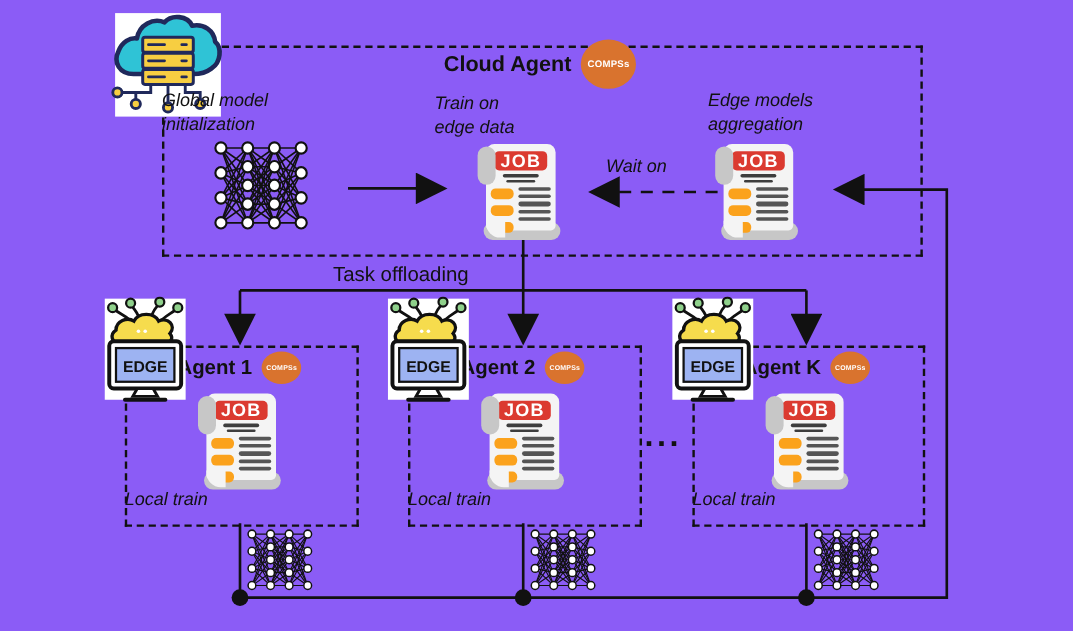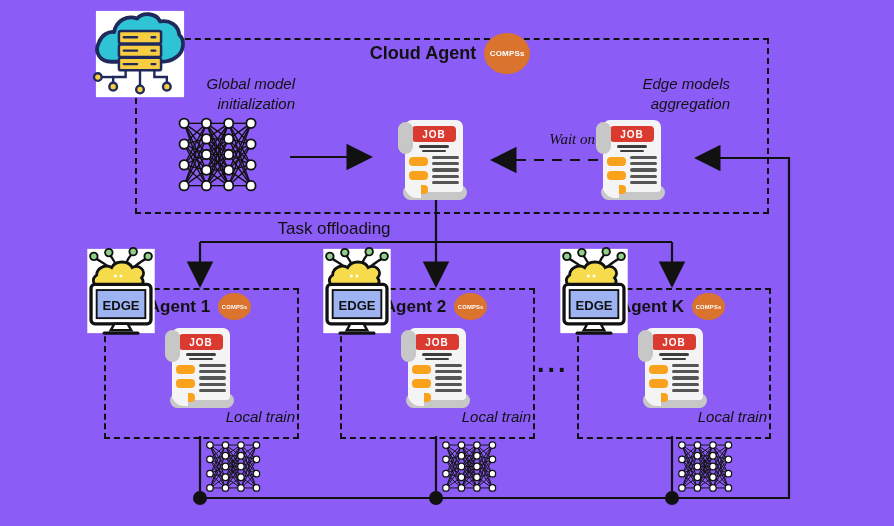--- a/index.html
+++ b/index.html
@@ -1,38 +1,38 @@
 <!DOCTYPE html>
 <html style="--badge_orange: #D9732E; --job_red: #DB3A30; --pill_orange: #FBA21C; --doc_gray: #C7C7C7; --line_gray: #555555; --cloud_teal: #2FC3D6; --outline_navy: #20295B; --server_yellow: #F7CE41; --iot_yellow: #F6DC4D; --iot_green: #8FD18B; --screen_blue: #9DB3F2;"><head>
 <meta charset="utf-8">
 <style>
   html,body{margin:0;padding:0;background:#fff;}
   .canvas{position:relative;width:894px;height:526px;background:#8b5cf6;overflow:hidden;
           font-family:"Liberation Sans",sans-serif;color:#111;}
   .dashed-box{position:absolute;border:2.5px dashed #111;z-index:1;background:transparent;}
-  .lbl{position:absolute;z-index:3;text-align:right;white-space:pre-line;font-style:italic;
+  .lbl{position:absolute;z-index:3;text-align:left;white-space:pre-line;font-style:italic;
        font-size:15px;line-height:1.35;color:#111;}
   .bold-lbl{position:absolute;z-index:3;text-align:center;font-weight:normal;font-size:17px;color:#111;}
   .title-row{position:absolute;z-index:3;display:flex;align-items:center;justify-content:center;gap:8px;}
   .box-title{font-weight:bold;font-size:18px;color:#111;}
   .agent-title{font-weight:bold;font-size:17px;color:#111;}
   .badge{background:var(--badge_orange,#D9732E);color:#fff;font-weight:bold;border-radius:50%;
          display:flex;align-items:center;justify-content:center;letter-spacing:.2px;text-align:center;}
   .badge.big{width:46px;height:41px;font-size:8px;}
   .badge.small{width:33px;height:27px;font-size:5.8px;}
   svg.overlay{position:absolute;left:0;top:0;z-index:2;}
   .icon{position:absolute;z-index:3;}
   
   .job{position:absolute;z-index:3;width:62px;height:80px;}
   .job .roll-top{position:absolute;left:-3px;top:2px;width:15px;height:32px;background:var(--doc_gray,#C7C7C7);border-radius:8px;}
   .job .paper{position:absolute;left:4px;top:0;right:0;bottom:8px;background:#F4F4F4;border-radius:7px 7px 4px 4px;}
   .job .roll-bottom{position:absolute;left:2px;bottom:0;width:64px;height:15px;background:var(--doc_gray,#C7C7C7);border-radius:8px;}
   .job .curl{position:absolute;left:4px;bottom:2px;width:16px;height:14px;background:#F4F4F4;border-radius:0 0 0 12px;}
   .job .banner{margin:6px auto 0;width:44px;height:16px;background:var(--job_red,#DB3A30);border-radius:4px;
-               color:#fff;font-weight:bold;font-size:10px;display:flex;align-items:center;justify-content:center;letter-spacing:1px;}
+               color:#fff;font-weight:bold;font-size:15px;display:flex;align-items:center;justify-content:center;letter-spacing:1px;}
   .job .tline{margin:3px auto 0;height:2.5px;background:#3d3d3d;border-radius:2px;}
   .job .w1{width:30px;} .job .w2{width:24px;margin-top:2px;}
   .job .body{display:flex;justify-content:center;gap:4px;margin-top:4px;}
   .job .pills{display:flex;flex-direction:column;gap:5px;padding-top:1px;}
   .job .pill{width:19px;height:9px;background:var(--pill_orange,#FBA21C);border-radius:4px;}
   .job .lines{display:flex;flex-direction:column;gap:3px;}
   .job .gline{width:27px;height:3.2px;background:var(--line_gray,#555);border-radius:2px;}
   .ellipsis{position:absolute;z-index:3;font-weight:900;font-size:27px;letter-spacing:3px;color:#111;}
   .nn{position:absolute;z-index:3;}
 </style>
@@ -99,23 +99,25 @@
     <g fill="var(--server_yellow)" stroke="var(--outline_navy)" stroke-width="2.5">
       <circle cx="22" cy="81" r="4"></circle>
       <circle cx="50" cy="84" r="4"></circle>
       <circle cx="78" cy="81" r="4"></circle>
       <circle cx="6" cy="71" r="4"></circle>
     </g>
   </svg>
 
   <div class="lbl" style="left:135px;top:74px;width:160px;">Global model
 initialization</div>
+  <div class="lbl" style="left:362px;top:77px;width:140px;">Train on
+edge data</div>
   <div class="lbl" style="left:590px;top:74px;width:140px;">Edge models
 aggregation</div>
-  <div class="lbl" style="left:505px;top:129px;width:90px;font-family:Liberation Serif, serif;">Wait on</div>
+  <div class="lbl" style="left:505px;top:129px;width:90px;">Wait on</div>
   <div class="bold-lbl" style="left:254px;top:219px;width:160px;">Task offloading</div>
 
   <div class="nn" style="left:177px;top:116px;width:82px;height:77px;"><svg width="100%" height="100%" viewBox="0 0 92 84" preserveAspectRatio="none">
         <line x1="8" y1="8" x2="33" y2="8" stroke="#111" stroke-width="1.5"></line>
         <line x1="8" y1="8" x2="33" y2="25" stroke="#111" stroke-width="1.5"></line>
         <line x1="8" y1="8" x2="33" y2="42" stroke="#111" stroke-width="1.5"></line>
         <line x1="8" y1="8" x2="33" y2="59" stroke="#111" stroke-width="1.5"></line>
         <line x1="8" y1="8" x2="33" y2="76" stroke="#111" stroke-width="1.5"></line>
         <line x1="8" y1="30.666666666666668" x2="33" y2="8" stroke="#111" stroke-width="1.5"></line>
         <line x1="8" y1="30.666666666666668" x2="33" y2="25" stroke="#111" stroke-width="1.5"></line>

